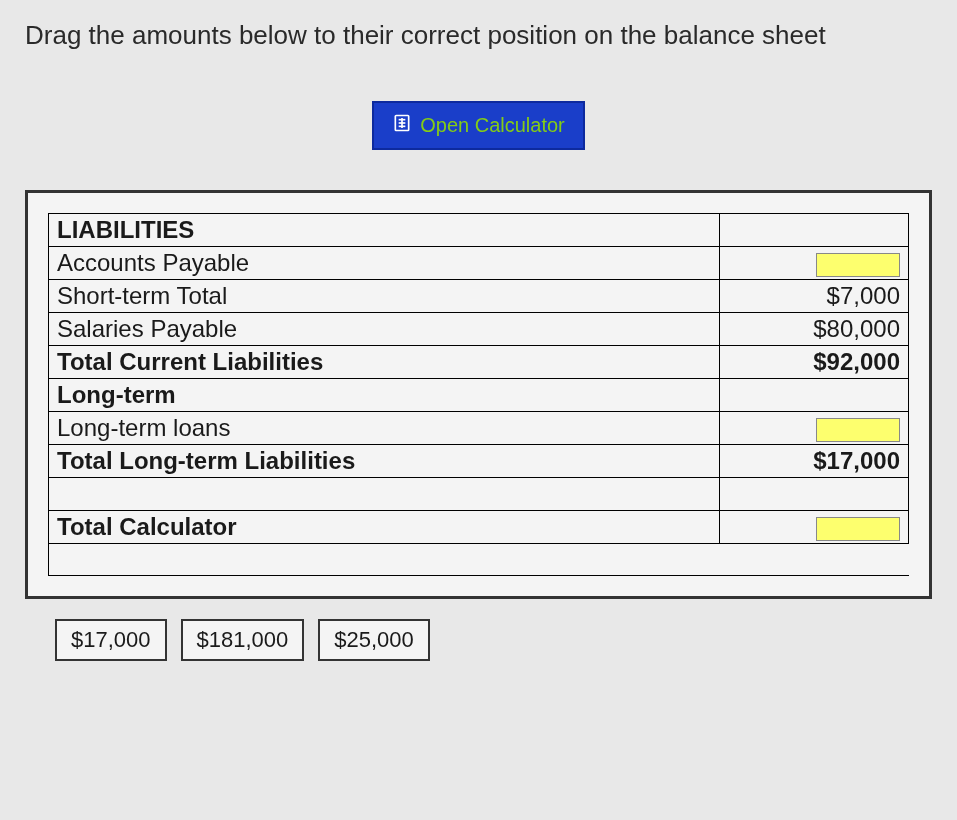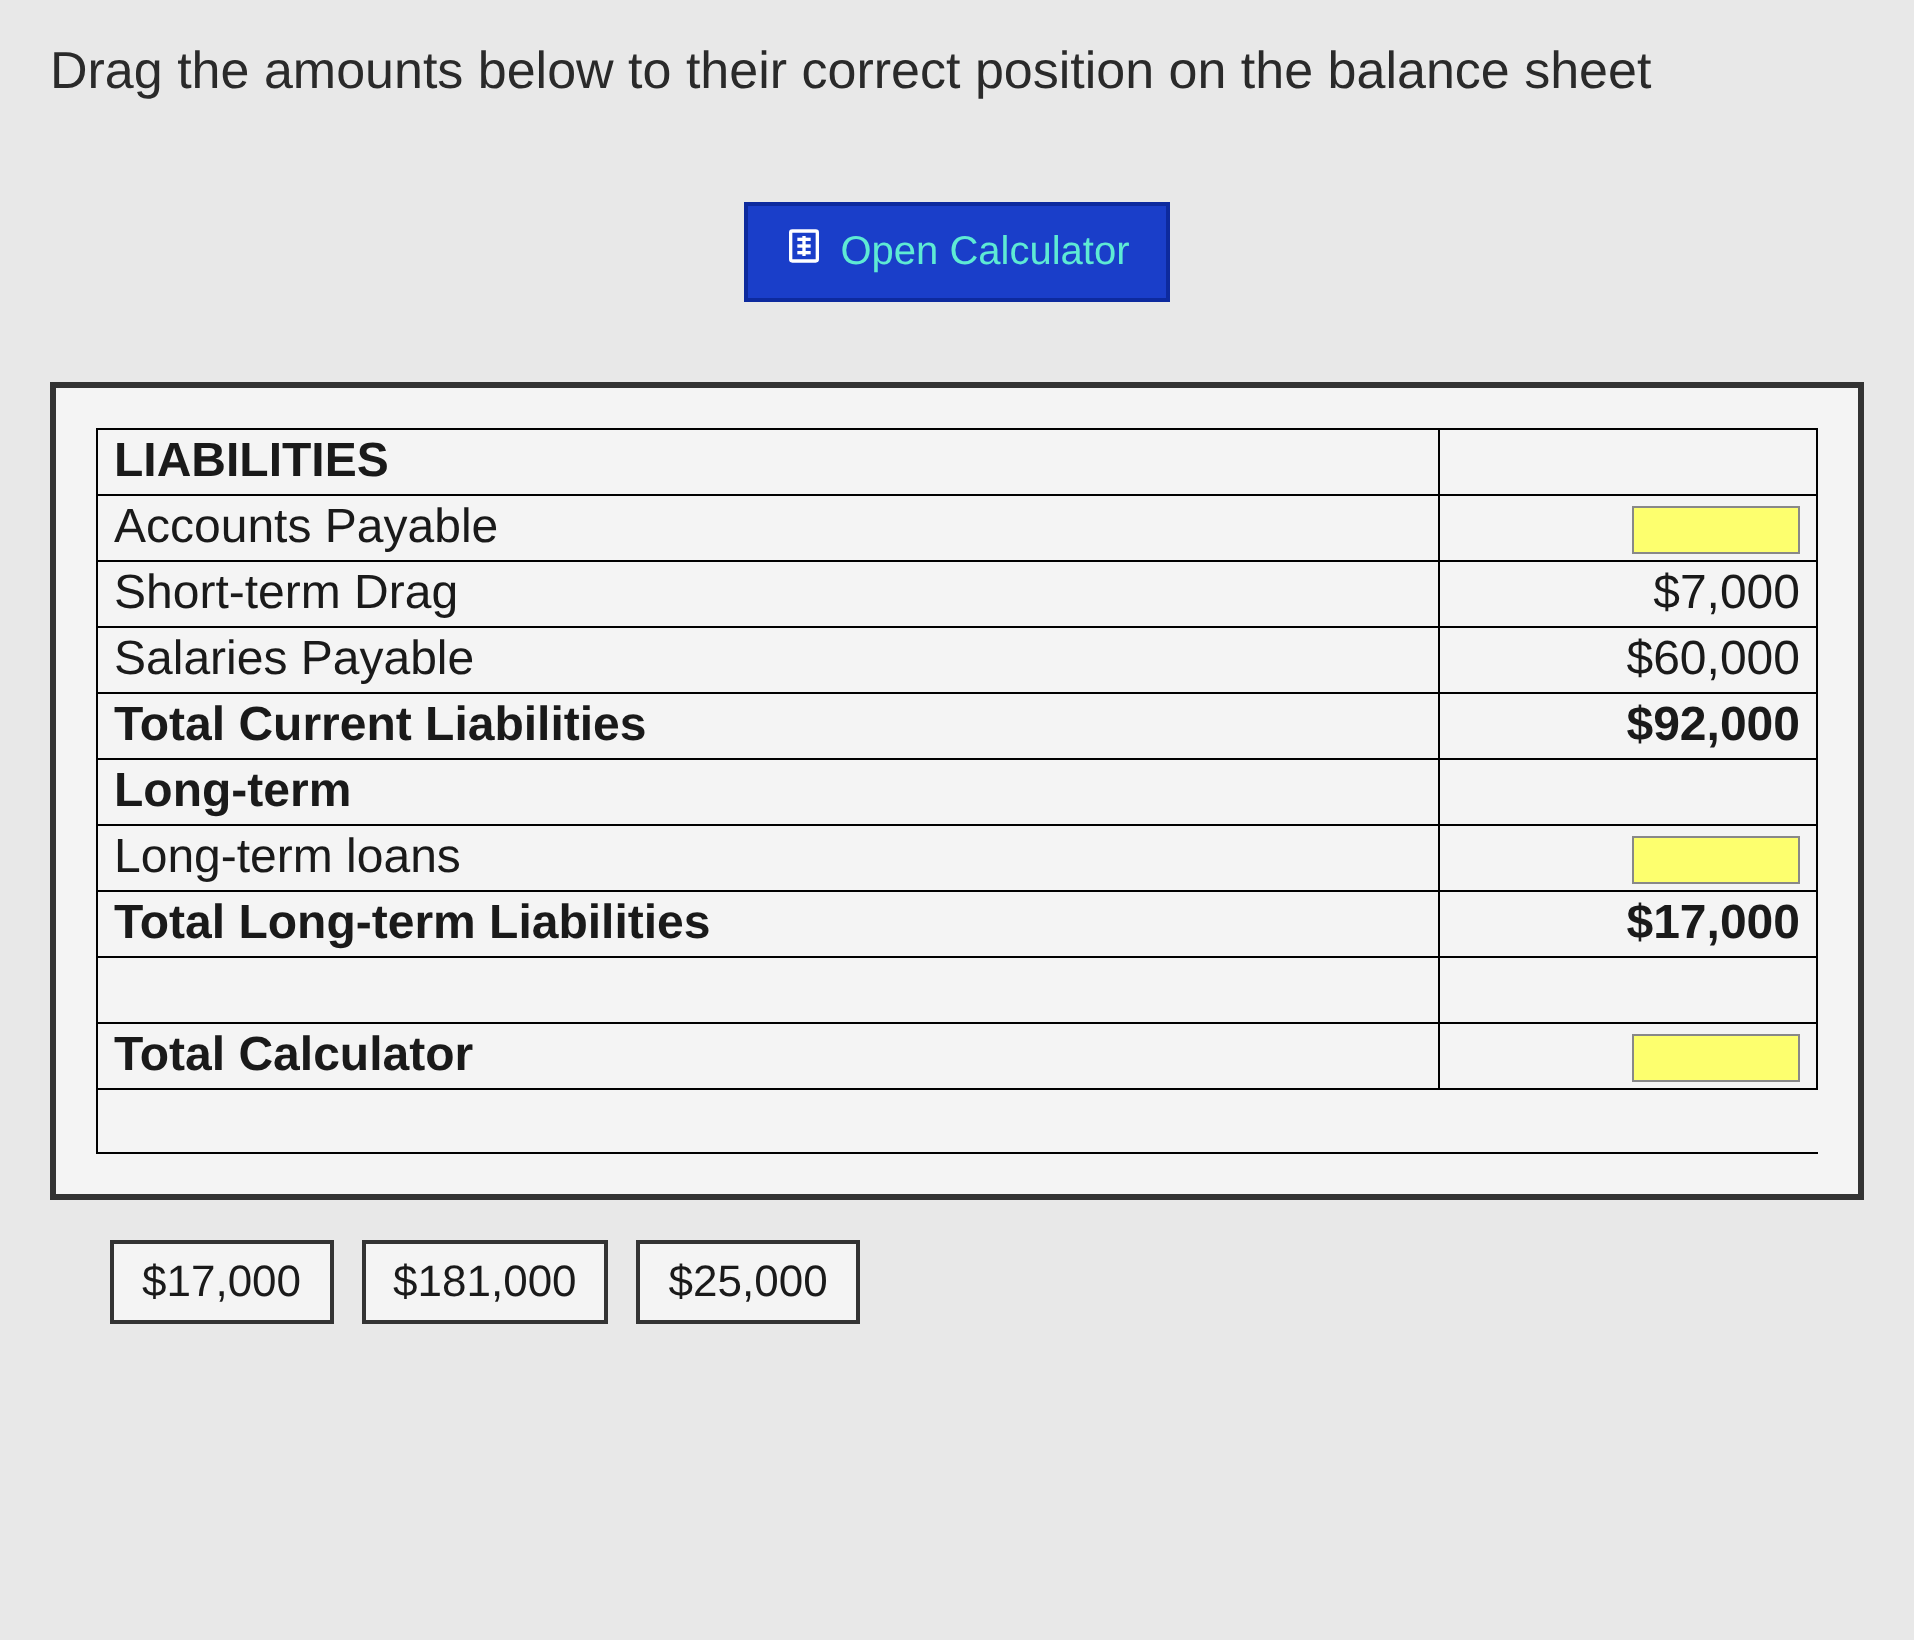--- a/index.html
+++ b/index.html
@@ -13,21 +13,21 @@
     }
     .instruction {
       font-size: 26px;
       font-weight: 400;
       color: #2a2a2a;
       margin-bottom: 50px;
     }
     .calc-row { text-align: center; margin-bottom: 40px; }
     .calc-btn {
       display: inline-flex; align-items: center; gap: 8px;
-      background: #1a3ec9; color: #5eead4;
+      background: #1a3ec9; color: #84cc16;
       border: 2px solid #0d2a9e; padding: 10px 18px;
       font-size: 20px; cursor: pointer;
     }
     .calc-btn svg { width: 20px; height: 20px; }
     .sheet-wrap { border: 3px solid #333; padding: 20px; background: #f4f4f4; }
     table.sheet {
       width: 100%; border-collapse: collapse; background: #f4f4f4;
       font-size: 24px;
     }
     table.sheet td {
@@ -81,26 +81,26 @@
   <tbody>
         <tr>
     <td class="col-label bold pad-total">LIABILITIES</td>
     <td class="col-val"></td>
   </tr>
   <tr>
     <td class="col-label pad2">Accounts Payable</td>
     <td class="col-val"><span class="dropzone"></span></td>
   </tr>
   <tr>
-    <td class="col-label pad2">Short-term Drag</td>
+    <td class="col-label pad2">Short-term Total</td>
     <td class="col-val">$7,000</td>
   </tr>
   <tr>
     <td class="col-label pad2">Salaries Payable</td>
-    <td class="col-val">$60,000</td>
+    <td class="col-val">$80,000</td>
   </tr>
   <tr>
     <td class="col-label bold pad3">Total Current Liabilities</td>
     <td class="col-val bold">$92,000</td>
   </tr>
   <tr>
     <td class="col-label bold pad1">Long-term</td>
     <td class="col-val"></td>
   </tr>
   <tr>

